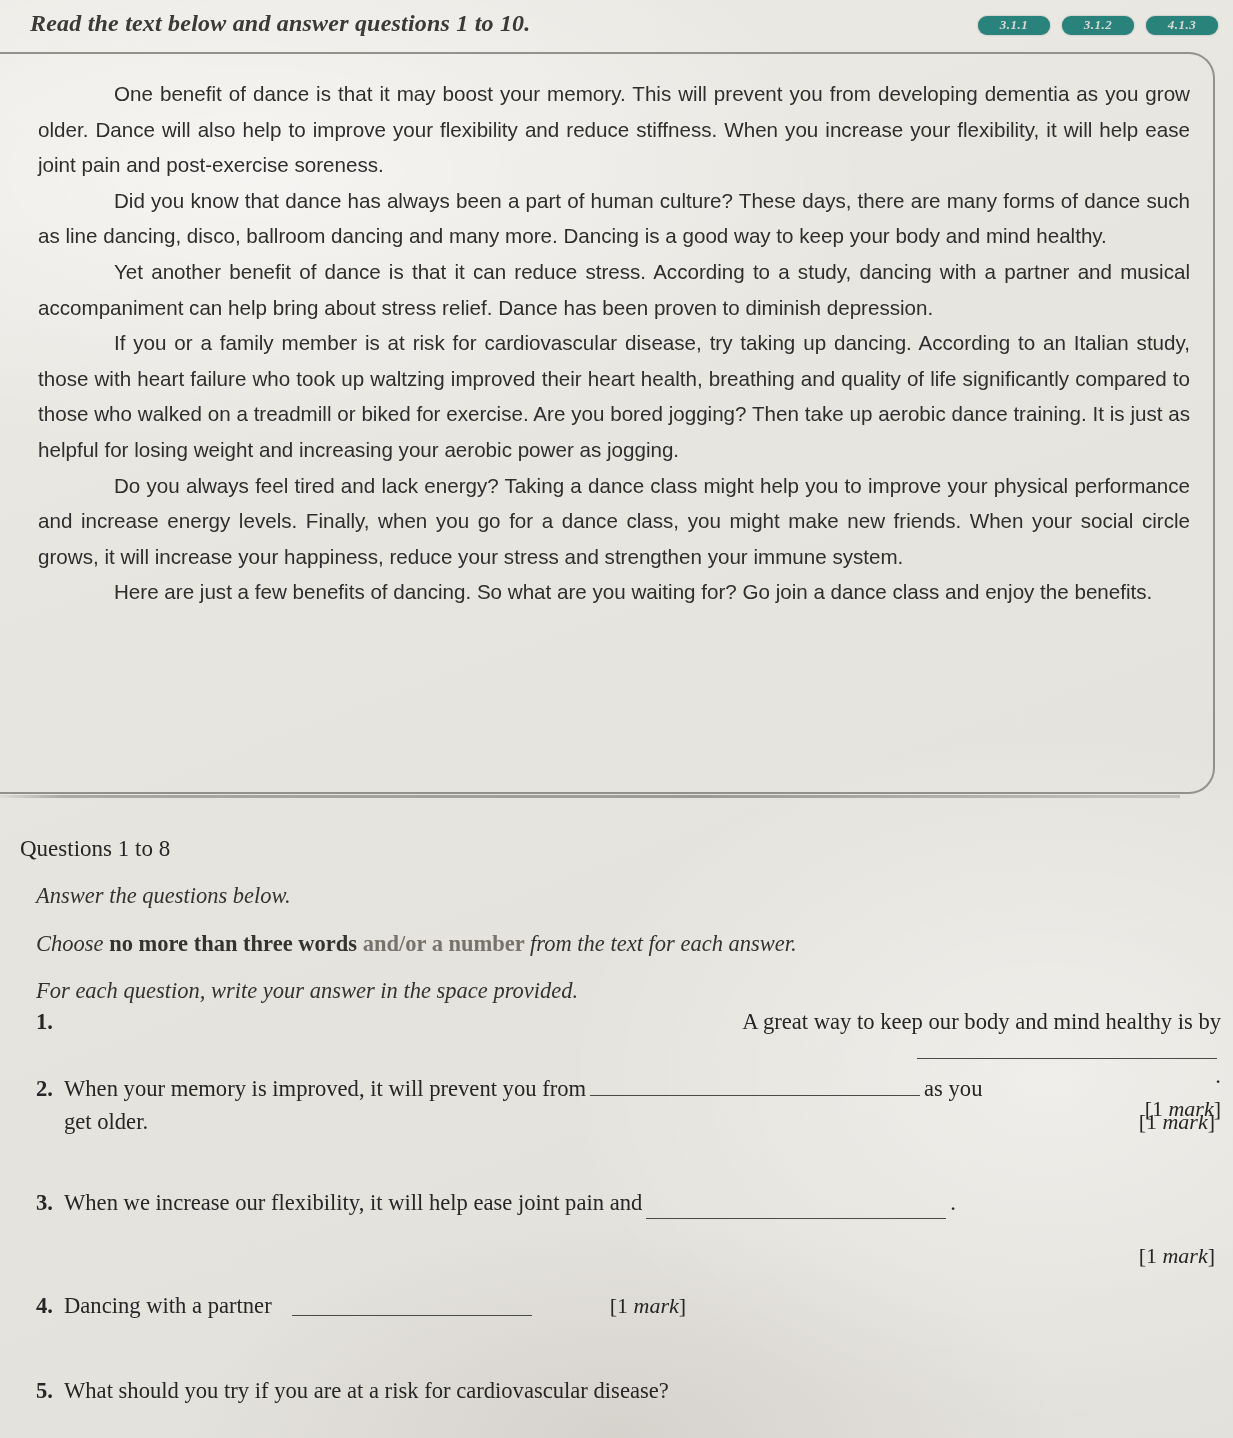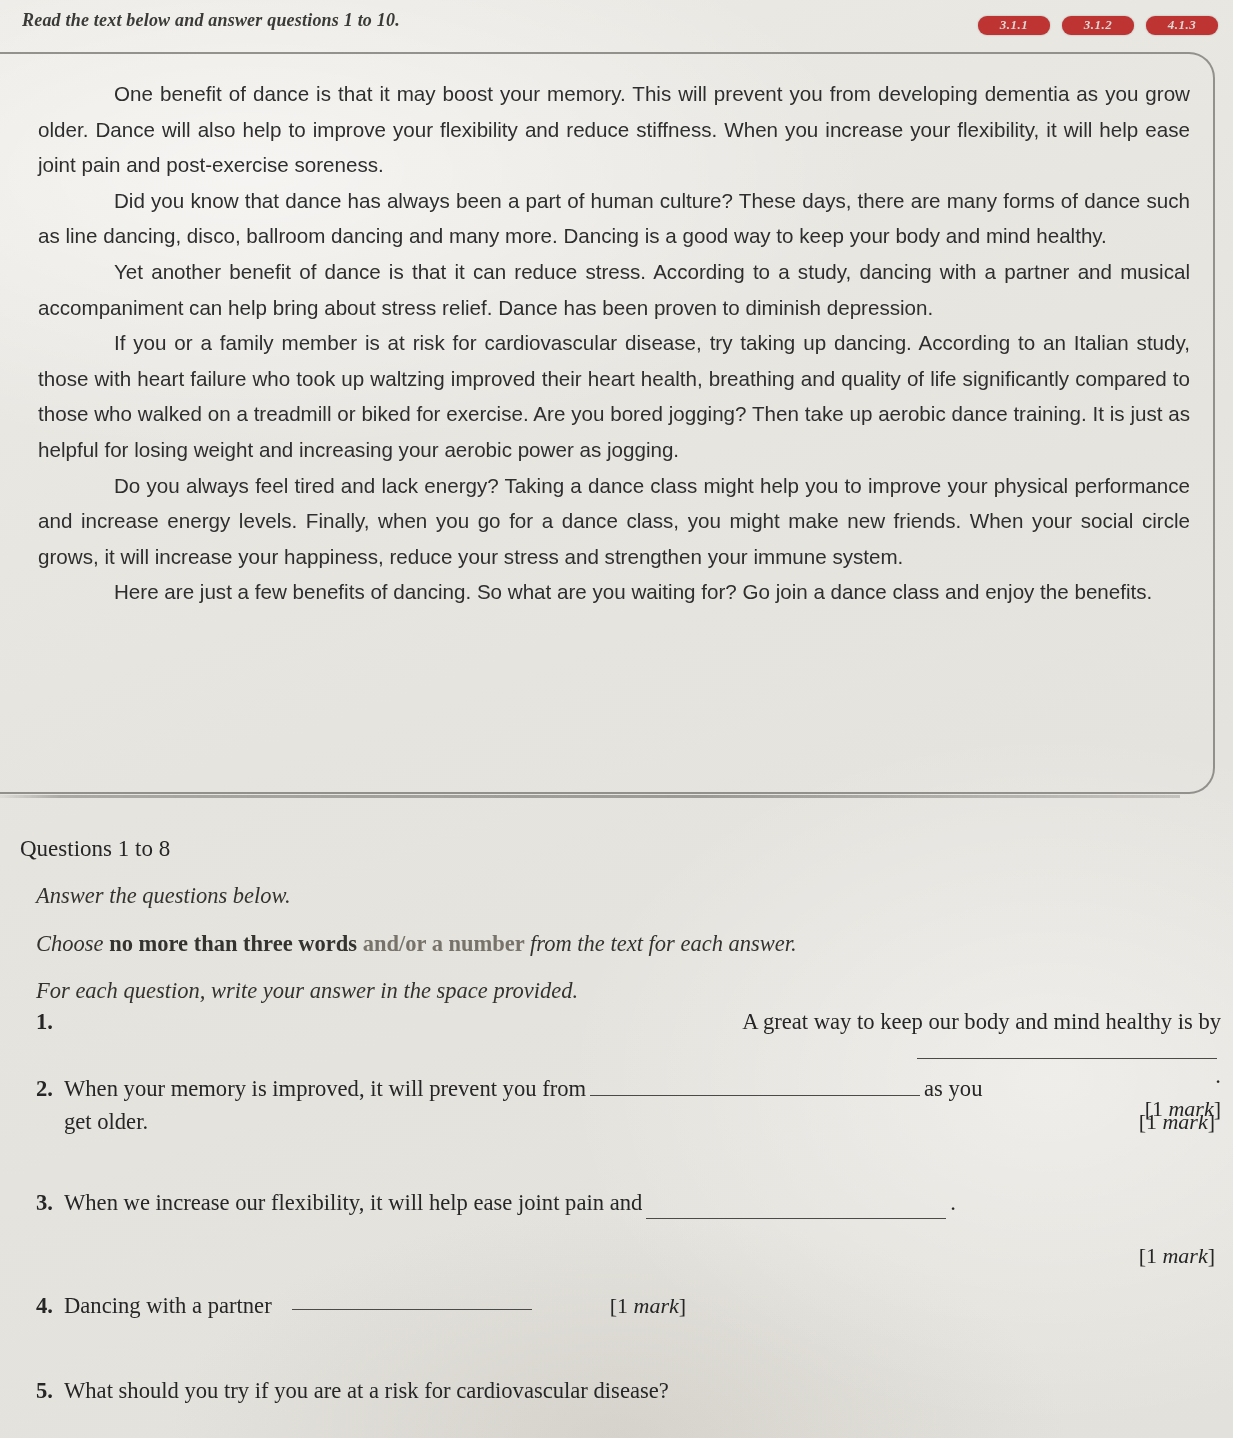--- a/index.html
+++ b/index.html
@@ -40,44 +40,44 @@
   
   .header {
     position: absolute;
     top: 6px;
     left: 0;
     width: 1233px;
     height: 38px;
   }
   .header-instruction {
     position: absolute;
-    left: 22px;
+    left: 30px;
     top: 4px;
     font-family: "Liberation Serif", serif;
     font-style: italic;
     font-weight: bold;
-    font-size: 18px;
+    font-size: 24px;
     letter-spacing: 0.2px;
     color: #3a3a38;
     white-space: nowrap;
   }
   .badge-row {
     position: absolute;
     right: 15px;
     top: 10px;
     display: flex;
     gap: 12px;
   }
   .badge {
     display: inline-block;
     min-width: 56px;
     text-align: center;
     padding: 2px 8px 3px 8px;
     border-radius: 9px;
-    background: #b91c1c;
+    background: #0f766e;
     color: #d9d8d3;
     font-family: "Liberation Serif", serif;
     font-weight: bold;
     font-style: italic;
     font-size: 13px;
     letter-spacing: 0.5px;
     line-height: 14px;
     filter: blur(0.45px);
     box-shadow: 0 0 2px rgba(90,90,85,0.5);
     opacity: 0.88;
@@ -304,21 +304,21 @@
         </div>
         <div class="markrow">
           <span class="mark"><span>[1 </span><i>mark</i><span>]</span></span>
         </div>
       </div>
     </div>
 
     <div class="q4 qitem">
       <div class="qnum">4.</div>
       <div class="qbody">
-        <div class="rowline" style="display:flex;align-items:flex-start;gap:16px;">
+        <div class="rowline" style="display:flex;align-items:center;gap:16px;">
           <span>Dancing with a partner</span>
           <span class="blank blank-q4"></span>
           <span class="mark" style="margin-left:58px;"><span>[1 </span><i>mark</i><span>]</span></span>
         </div>
       </div>
     </div>
 
     <div class="q5 qitem">
       <div class="qnum">5.</div>
       <div class="qbody">

